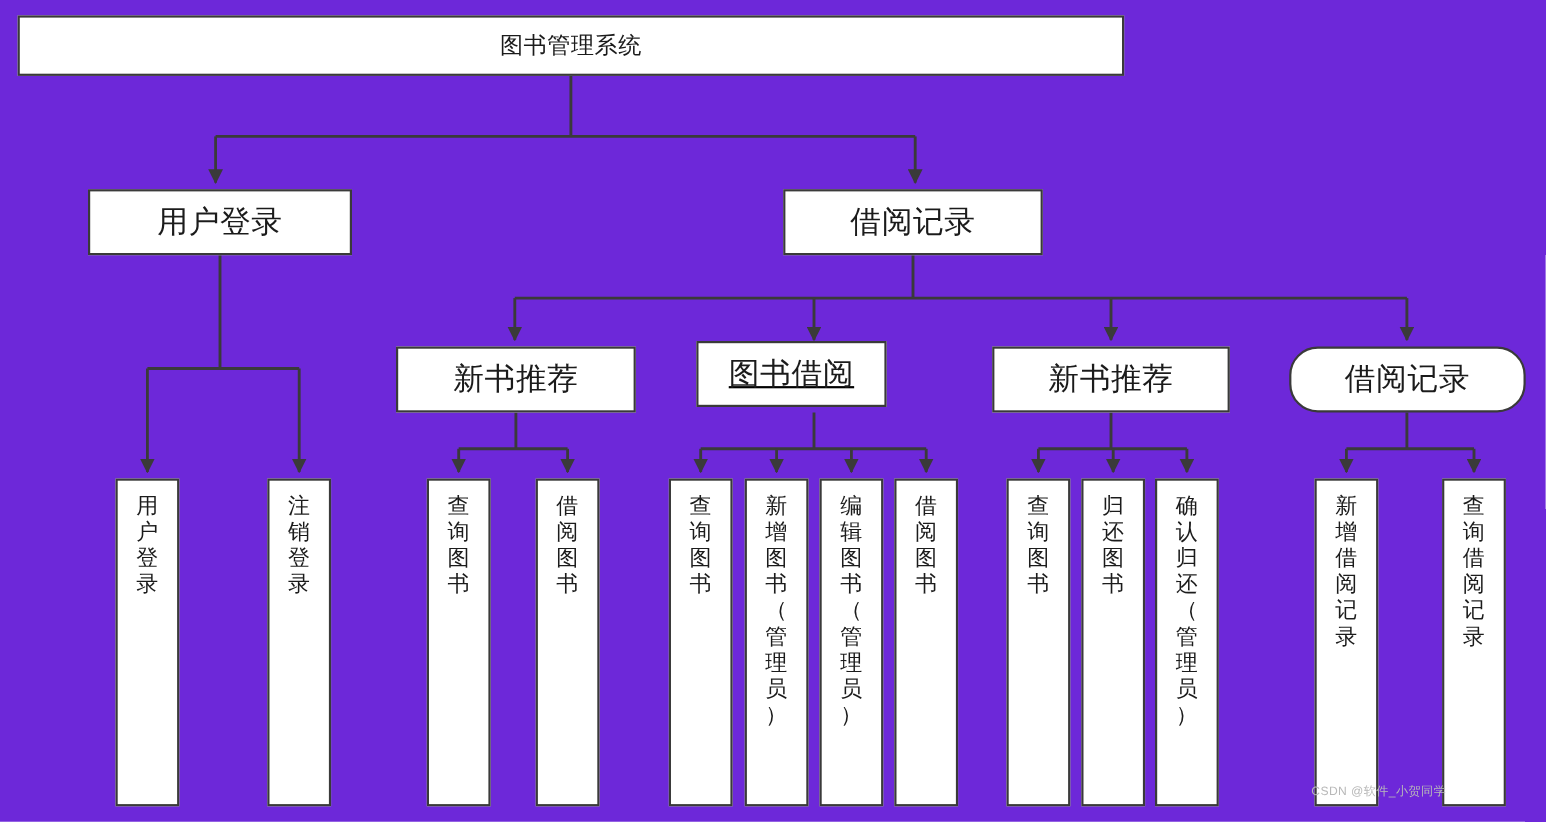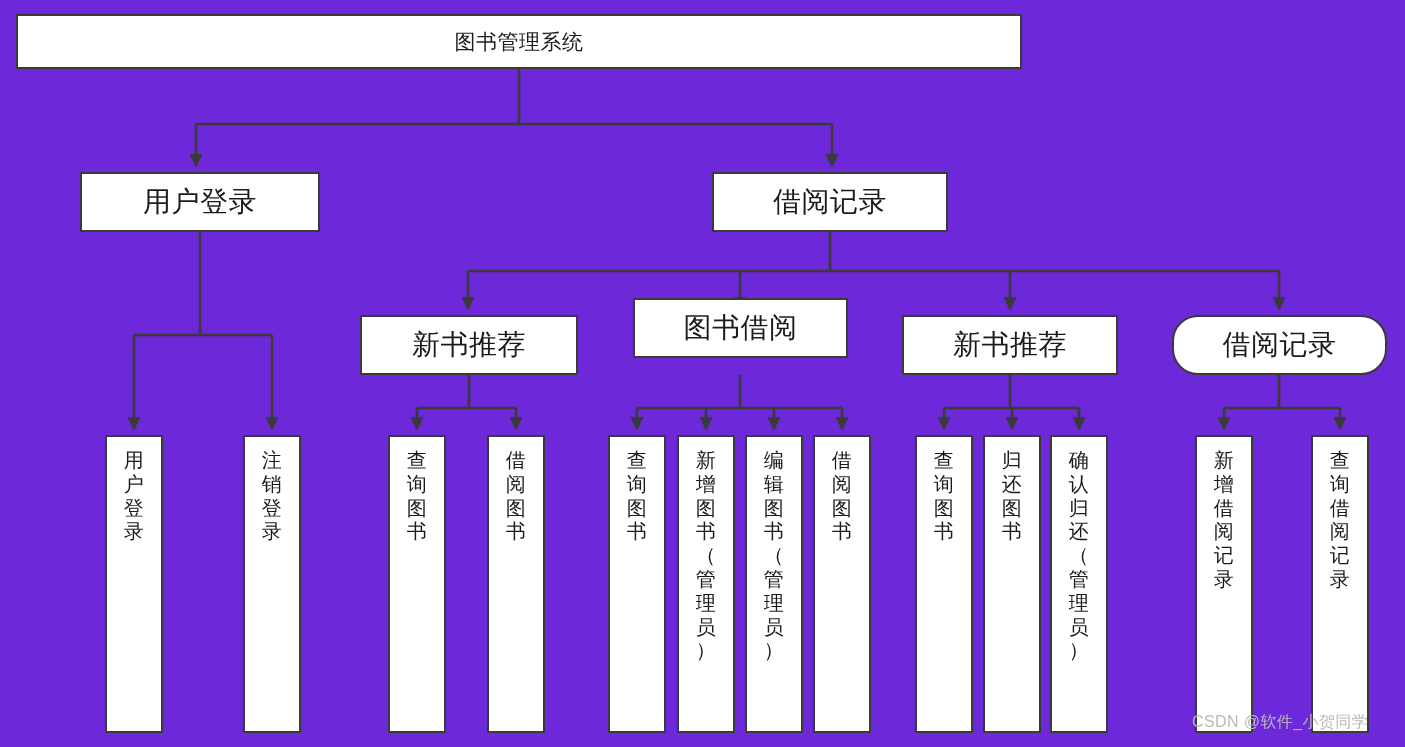--- a/index.html
+++ b/index.html
@@ -34,21 +34,21 @@
   .node.leaf .label{
     font-size:20px;
     line-height:1.19;
     writing-mode:horizontal-tb;
     text-align:center;
     width:100%;
   }
   .watermark{
     position:absolute;
     left:1192px;top:712px;
-    font-size:16px;
+    font-size:11px;
     color:#b9b9b9;
     letter-spacing:0.4px;
     white-space:pre;
     pointer-events:none;
     text-align:right;
   }
 </style>
 </head>
 <body>
 
@@ -111,21 +111,21 @@
   <div class="node mid" style="left:80px;top:172px;width:240px;height:60px;">
     <span class="label">用户登录</span>
   </div>
   <div class="node mid" style="left:712px;top:172px;width:236px;height:60px;">
     <span class="label">借阅记录</span>
   </div>
 
   <div class="node mid" style="left:360px;top:315px;width:218px;height:60px;justify-content:center;">
     <span class="label">新书推荐</span>
   </div>
-  <div class="node mid" style="left:633px;top:298px;width:215px;height:60px;">
+  <div class="node mid" style="left:633px;top:310px;width:173px;height:60px;text-decoration:underline;">
     <span class="label">图书借阅</span>
   </div>
   <div class="node mid" style="left:902px;top:315px;width:216px;height:60px;">
     <span class="label">新书推荐</span>
   </div>
   <div class="node mid" style="left:1172px;top:315px;width:215px;height:60px;border-radius:26px;">
     <span class="label">借阅记录</span>
   </div>
 
   <div class="node leaf" style="left:105px;top:435px;width:58px;height:298px;">

